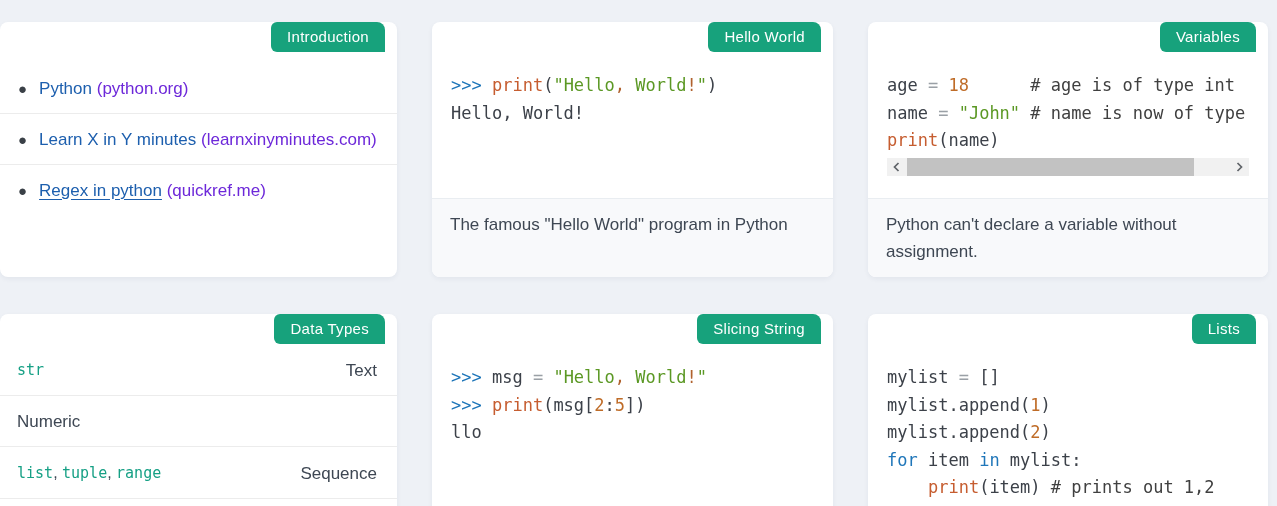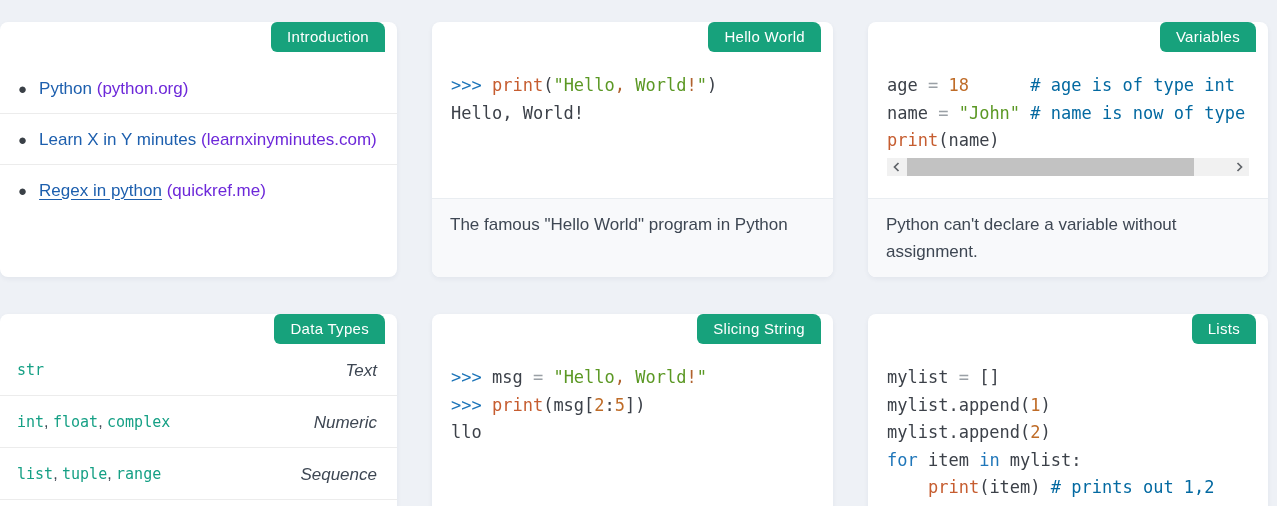--- a/index.html
+++ b/index.html
@@ -59,21 +59,21 @@
     overflow:hidden;
     color:#3c4149;
   }
   .tk-p  { color:#3c4149; }
   .tk-k  { color:#1f76b9; }
   .tk-f  { color:#c65d30; }
   .tk-n  { color:#bf6c28; }
   .tk-s  { color:#5b9824; }
   .tk-sp { color:#b0622e; }
   .tk-o  { color:#9aa0a6; }
-  .tk-c  { color:#0369a1; }
+  .tk-c  { color:#404040; }
   
   .hscrollbar {
     margin:3px 19px 0;
     height:18px;
     background:#f1f1f1;
     display:flex;
     align-items:stretch;
   }
   .sb-arrow {
     width:20px;
@@ -110,21 +110,21 @@
     border-bottom:1px solid #ececec;
     font-size:17px;
     line-height:27px;
   }
   .dt-code {
     font-family:"DejaVu Sans Mono", monospace;
     font-size:15px;
     color:#16a085;
   }
   .dt-comma { color:#3e4753; font-family:"Liberation Sans", sans-serif; font-size:16px; }
-  .dt-label { color:#3e4753;font-style:italic; }
+  .dt-label { color:#3e4753; }
 </style>
 </head>
 <body>
 
 <div class="grid">
 
   <section class="card">
     <div class="badge">Introduction</div>
     <ul class="link-list">
       <li>
@@ -183,21 +183,20 @@
   </section>
 
   <section class="card row2">
     <div class="badge">Data Types</div>
     <div class="dt-table">
       <div class="dt-row">
         <span class="dt-code">str</span>
         <span class="dt-label">Text</span>
       </div>
       <div class="dt-row">
-        <span class="dt-code"><span>int</span><span class="dt-comma">, </span><span>float</span><span class="dt-comma">, </span><span>complex</span></span>
         <span class="dt-label">Numeric</span>
       </div>
       <div class="dt-row">
         <span class="dt-code"><span>list</span><span class="dt-comma">, </span><span>tuple</span><span class="dt-comma">, </span><span>range</span></span>
         <span class="dt-label">Sequence</span>
       </div>
     </div>
   </section>
 
   <section class="card row2">

